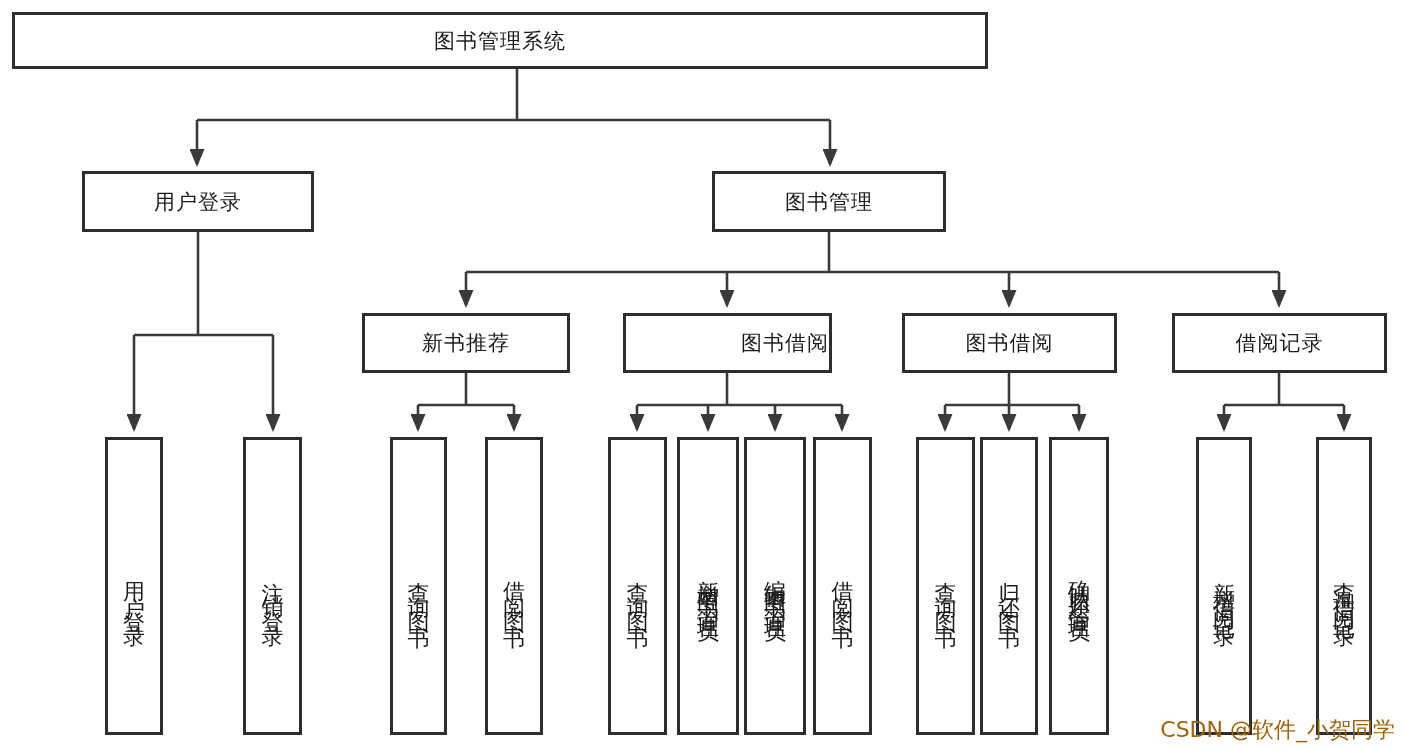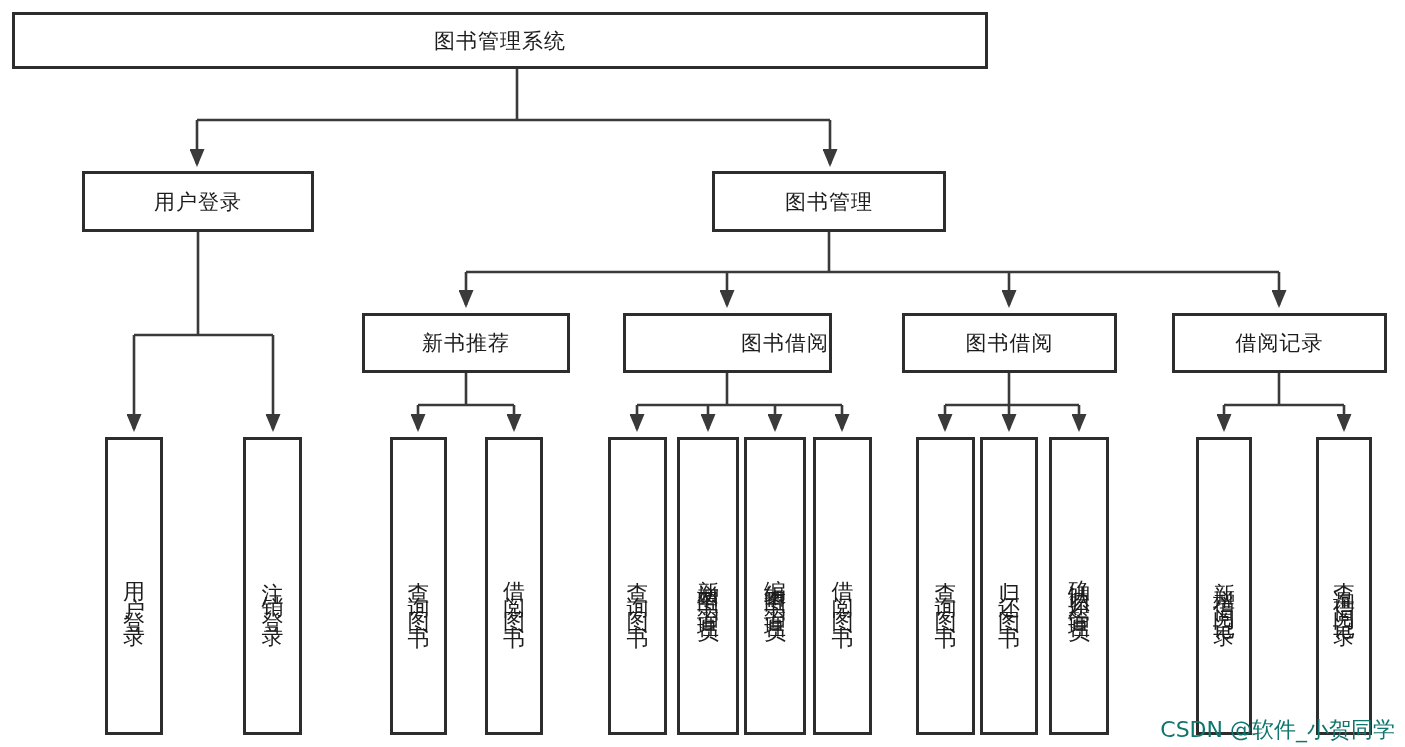--- a/index.html
+++ b/index.html
@@ -67,21 +67,21 @@
   .n-f10  { left: 980px; top: 437px; width: 58px;   height: 298px; }
   .n-f11  { left: 1049px;top: 437px; width: 60px;   height: 298px; }
   .n-f12  { left: 1196px;top: 437px; width: 56px;   height: 298px; }
   .n-f13  { left: 1316px;top: 437px; width: 56px;   height: 298px; }
 
   #watermark {
     position: absolute;
     right: 10px;
     bottom: 2px;
     font-size: 22px;
-    color: #0f766e;
+    color: #a16207;
     white-space: nowrap;
     z-index: 5;
   }
 </style>
 </head>
 <body>
 
 <div id="canvas">
 
   <svg id="connector-layer" viewBox="0 0 1405 747" xmlns="http://www.w3.org/2000/svg">

